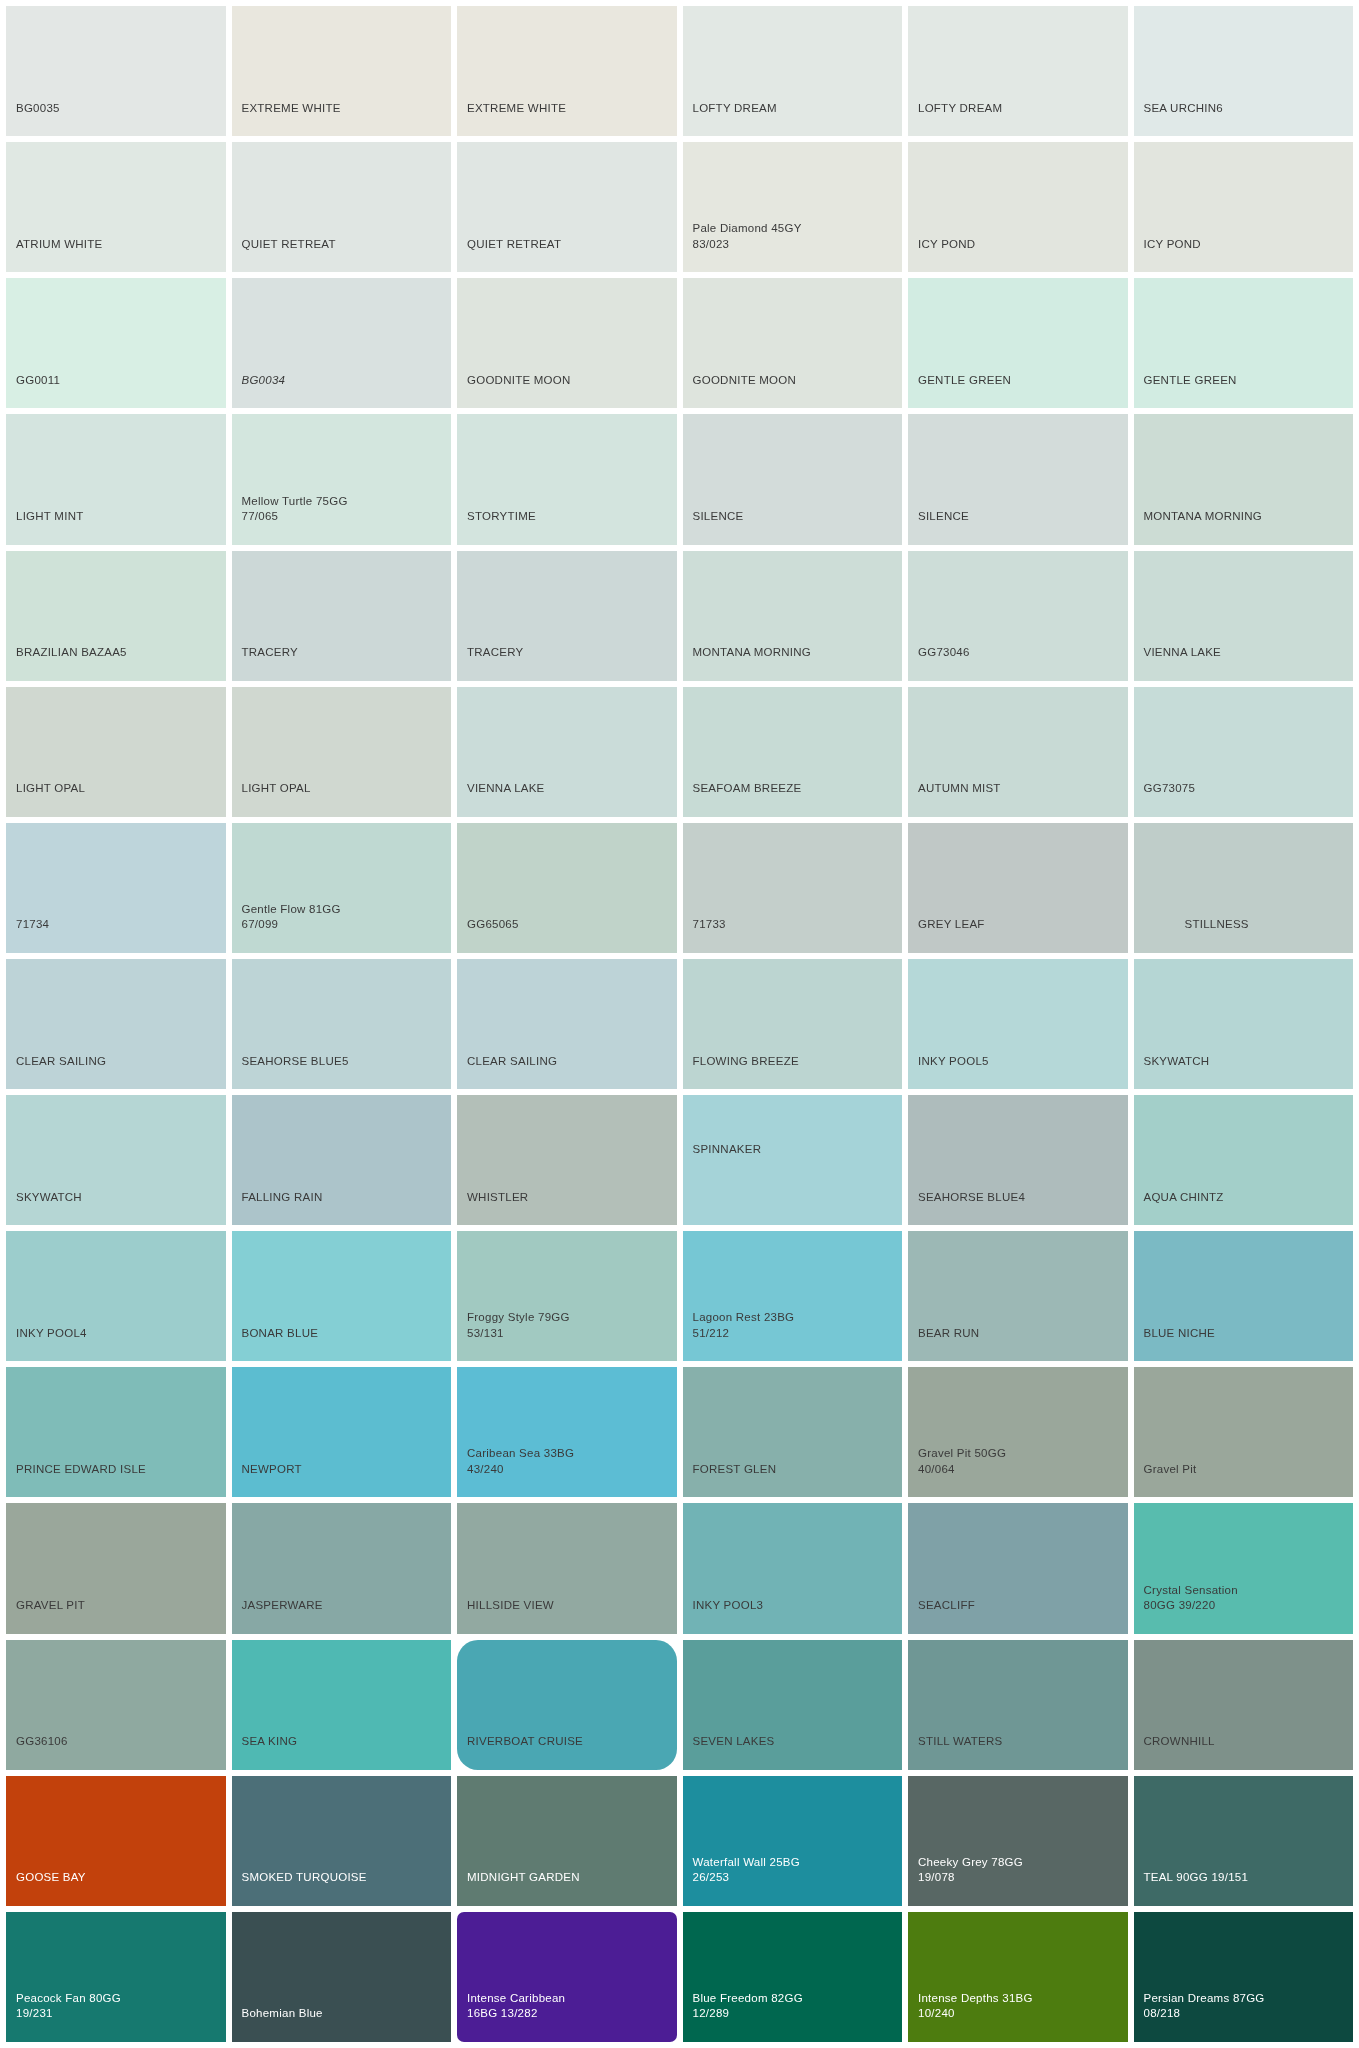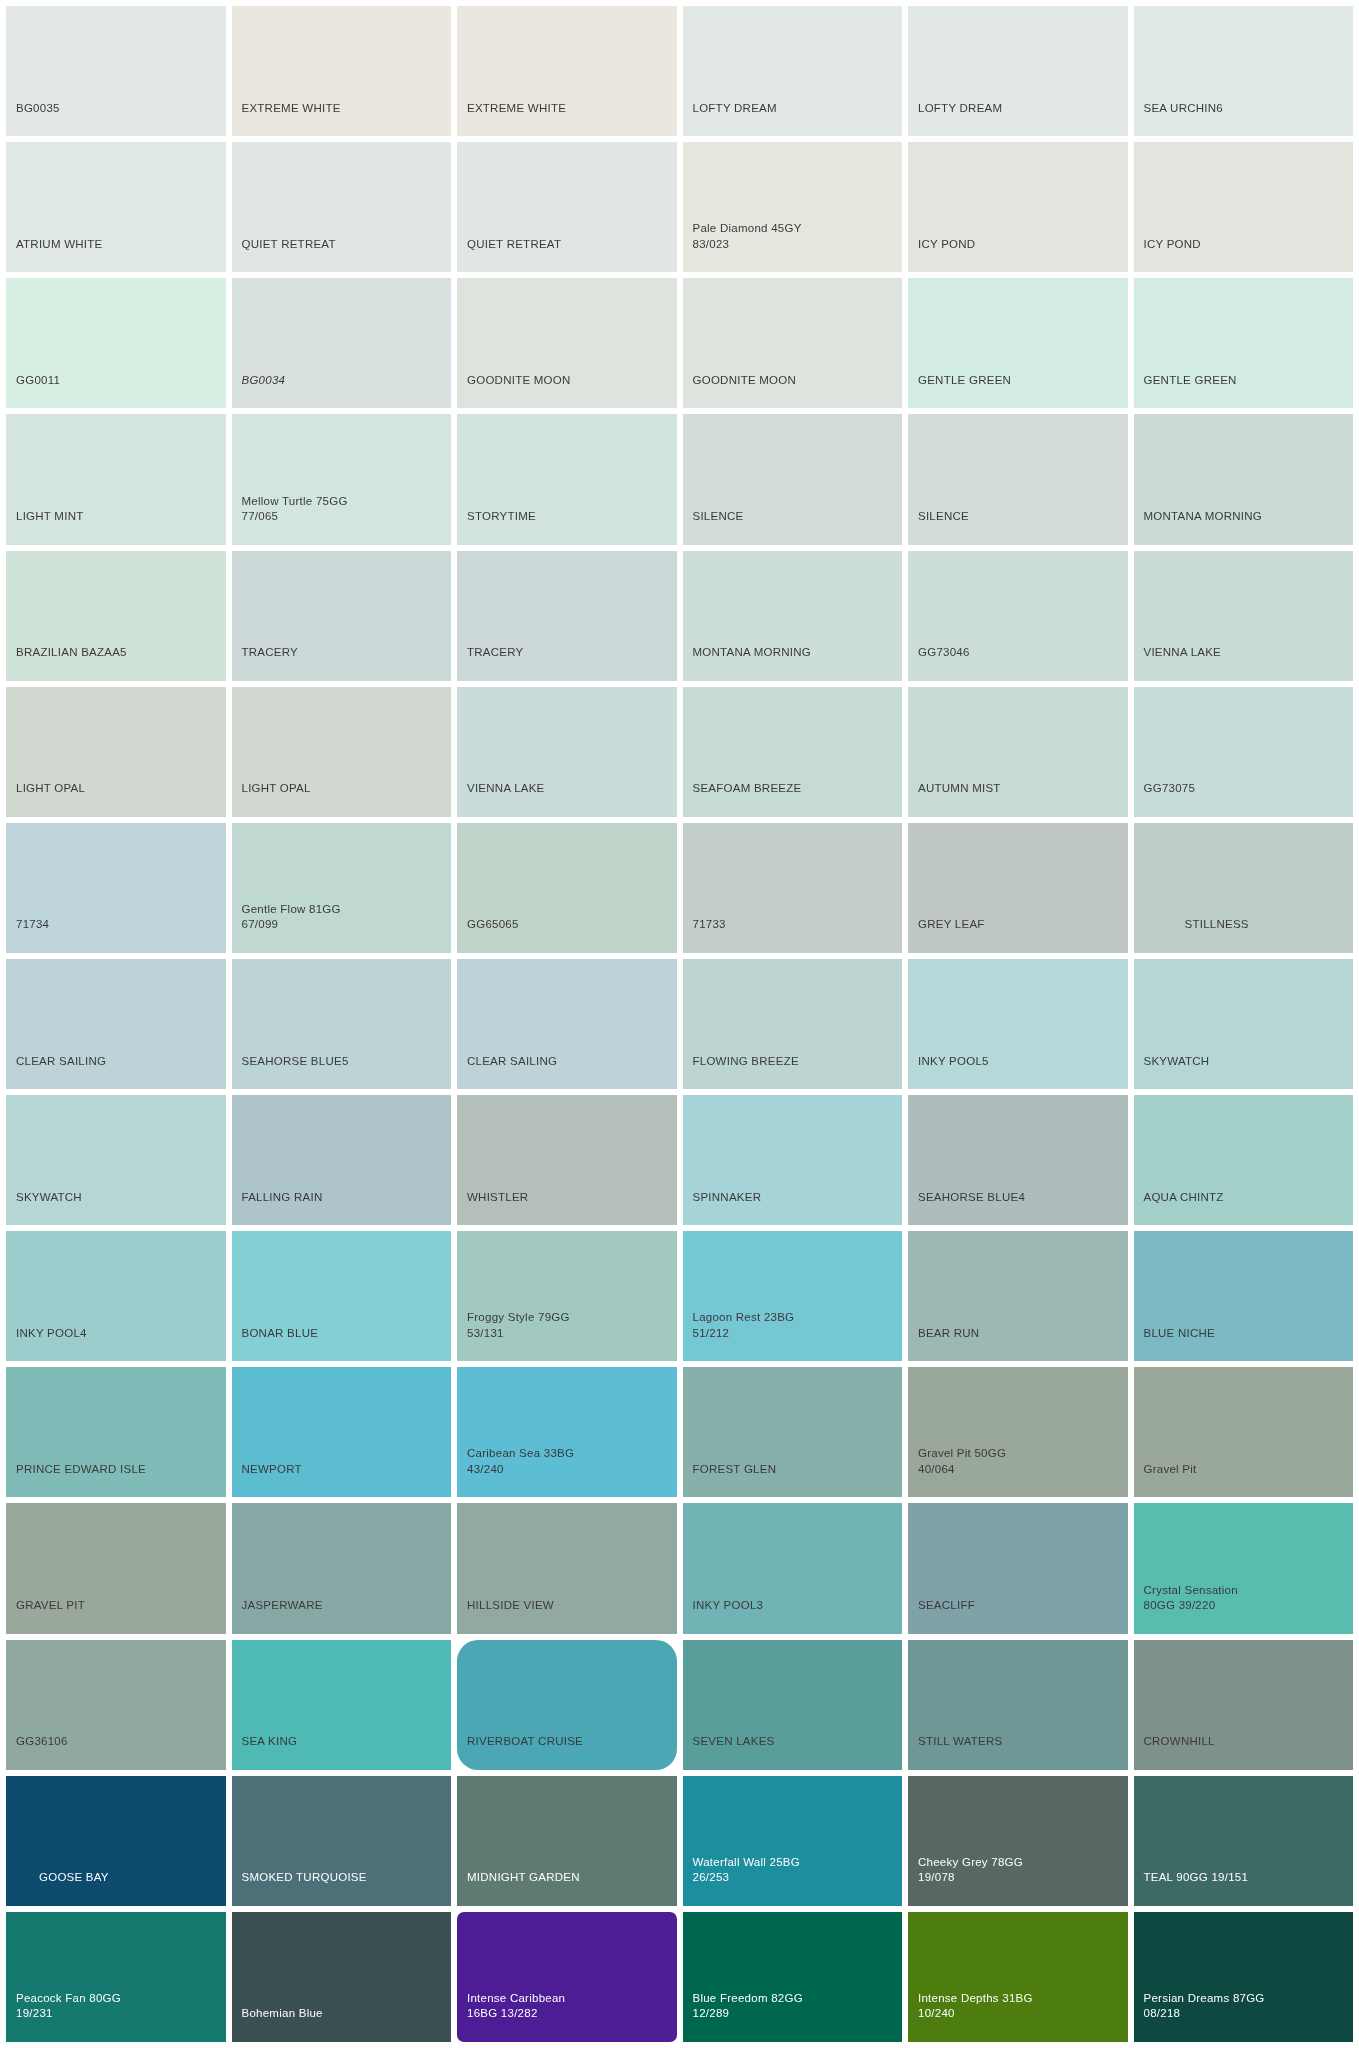--- a/index.html
+++ b/index.html
@@ -190,21 +190,21 @@
     </div>
     <div class="swatch" style="background: rgb(181, 214, 212);">
       <span class="swatch-label">SKYWATCH</span>
     </div>
     <div class="swatch" style="background: rgb(172, 196, 202);">
       <span class="swatch-label">FALLING RAIN</span>
     </div>
     <div class="swatch" style="background: rgb(179, 191, 184);">
       <span class="swatch-label">WHISTLER</span>
     </div>
-    <div class="swatch" style="background: rgb(165, 211, 216);">
+    <div class="swatch" style="background: rgb(165, 211, 216); align-items: center;">
       <span class="swatch-label">SPINNAKER</span>
     </div>
     <div class="swatch" style="background: rgb(174, 188, 188);">
       <span class="swatch-label">SEAHORSE BLUE4</span>
     </div>
     <div class="swatch" style="background: rgb(163, 207, 201);">
       <span class="swatch-label">AQUA CHINTZ</span>
     </div>
     <div class="swatch" style="background: rgb(156, 205, 204);">
       <span class="swatch-label">INKY POOL4</span>
@@ -276,21 +276,21 @@
     </div>
     <div class="swatch" style="background: rgb(90, 158, 155);">
       <span class="swatch-label">SEVEN LAKES</span>
     </div>
     <div class="swatch" style="background: rgb(111, 151, 149);">
       <span class="swatch-label">STILL WATERS</span>
     </div>
     <div class="swatch" style="background: rgb(126, 145, 138);">
       <span class="swatch-label">CROWNHILL</span>
     </div>
-    <div class="swatch dark" style="background: #0c4a6e; padding-left: 23px;">
+    <div class="swatch dark" style="background: #c2410c;">
       <span class="swatch-label">GOOSE BAY</span>
     </div>
     <div class="swatch dark" style="background: rgb(76, 111, 120);">
       <span class="swatch-label">SMOKED TURQUOISE</span>
     </div>
     <div class="swatch dark" style="background: rgb(95, 123, 113);">
       <span class="swatch-label">MIDNIGHT GARDEN</span>
     </div>
     <div class="swatch dark" style="background: rgb(29, 142, 158);">
       <span class="swatch-label">Waterfall Wall 25BG

